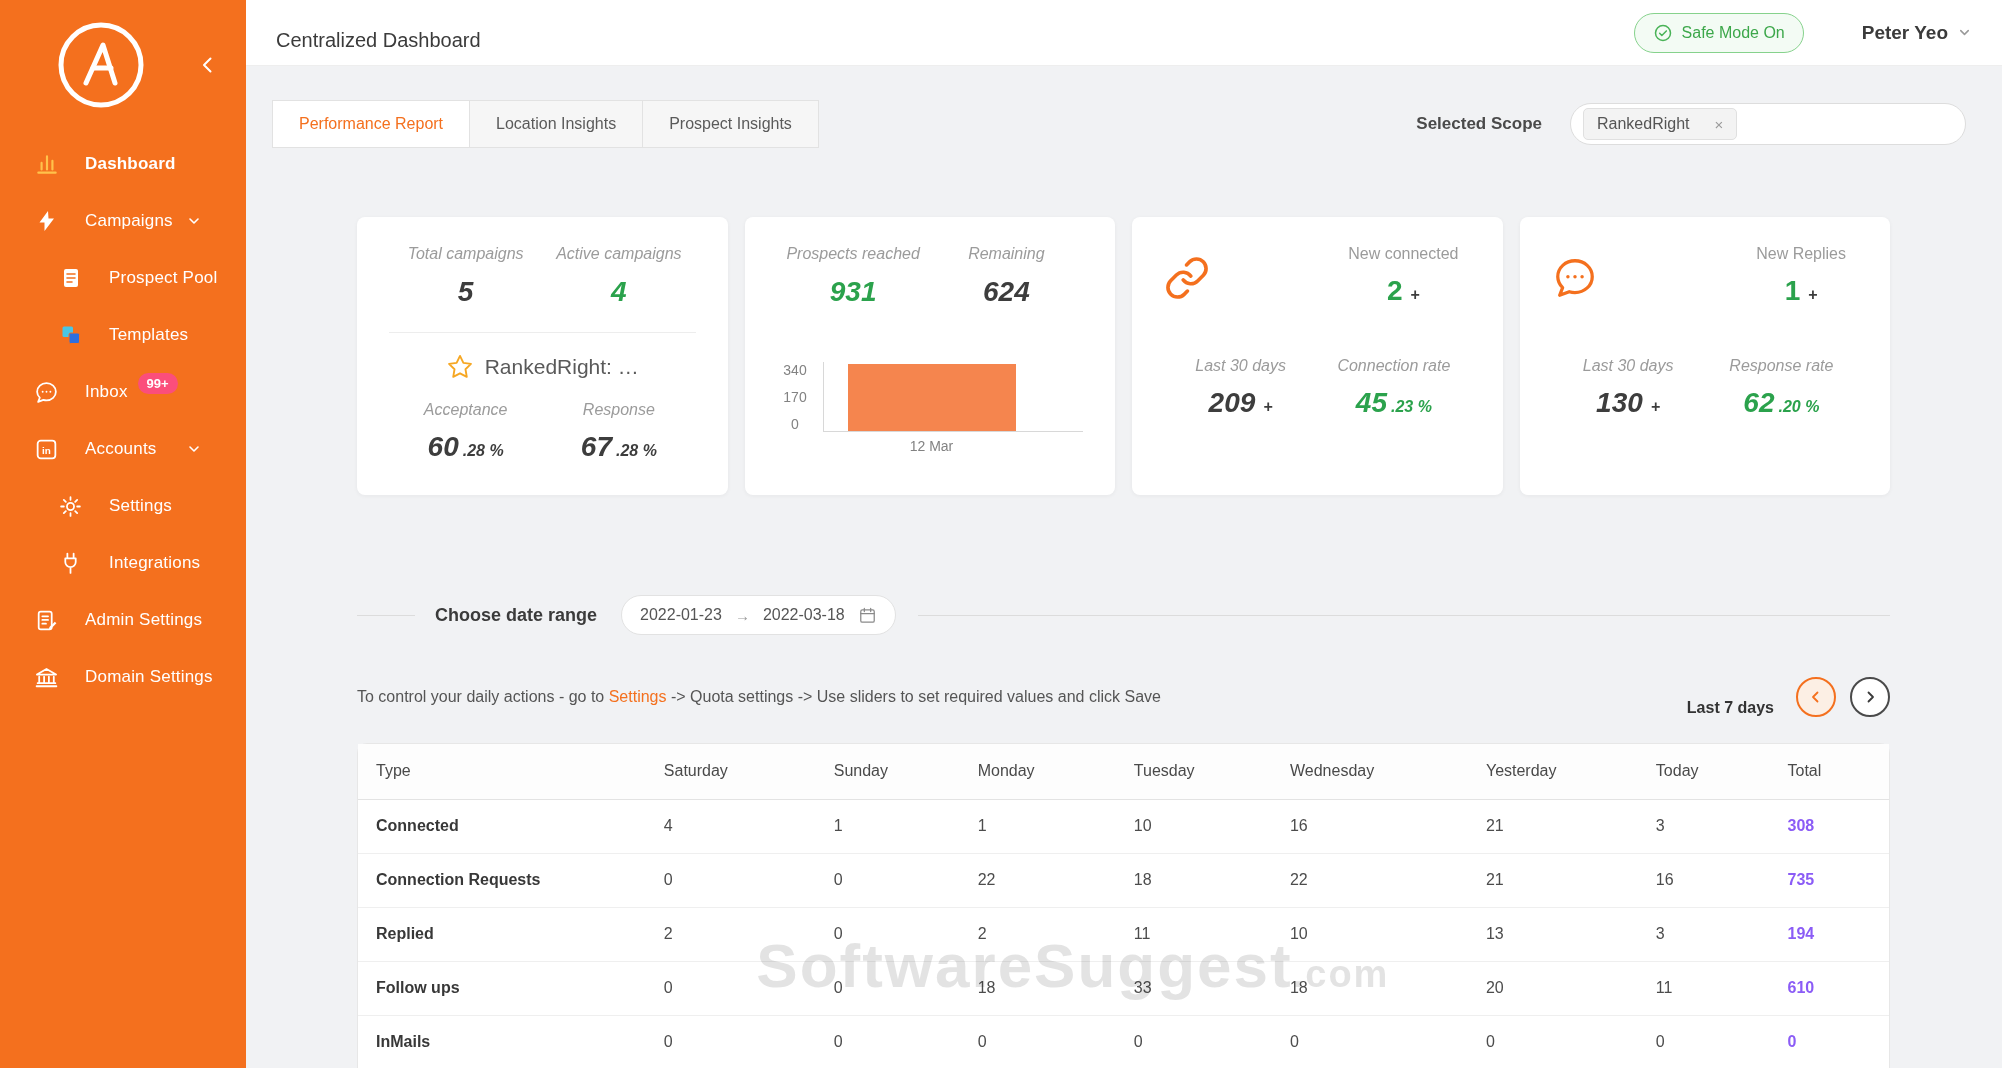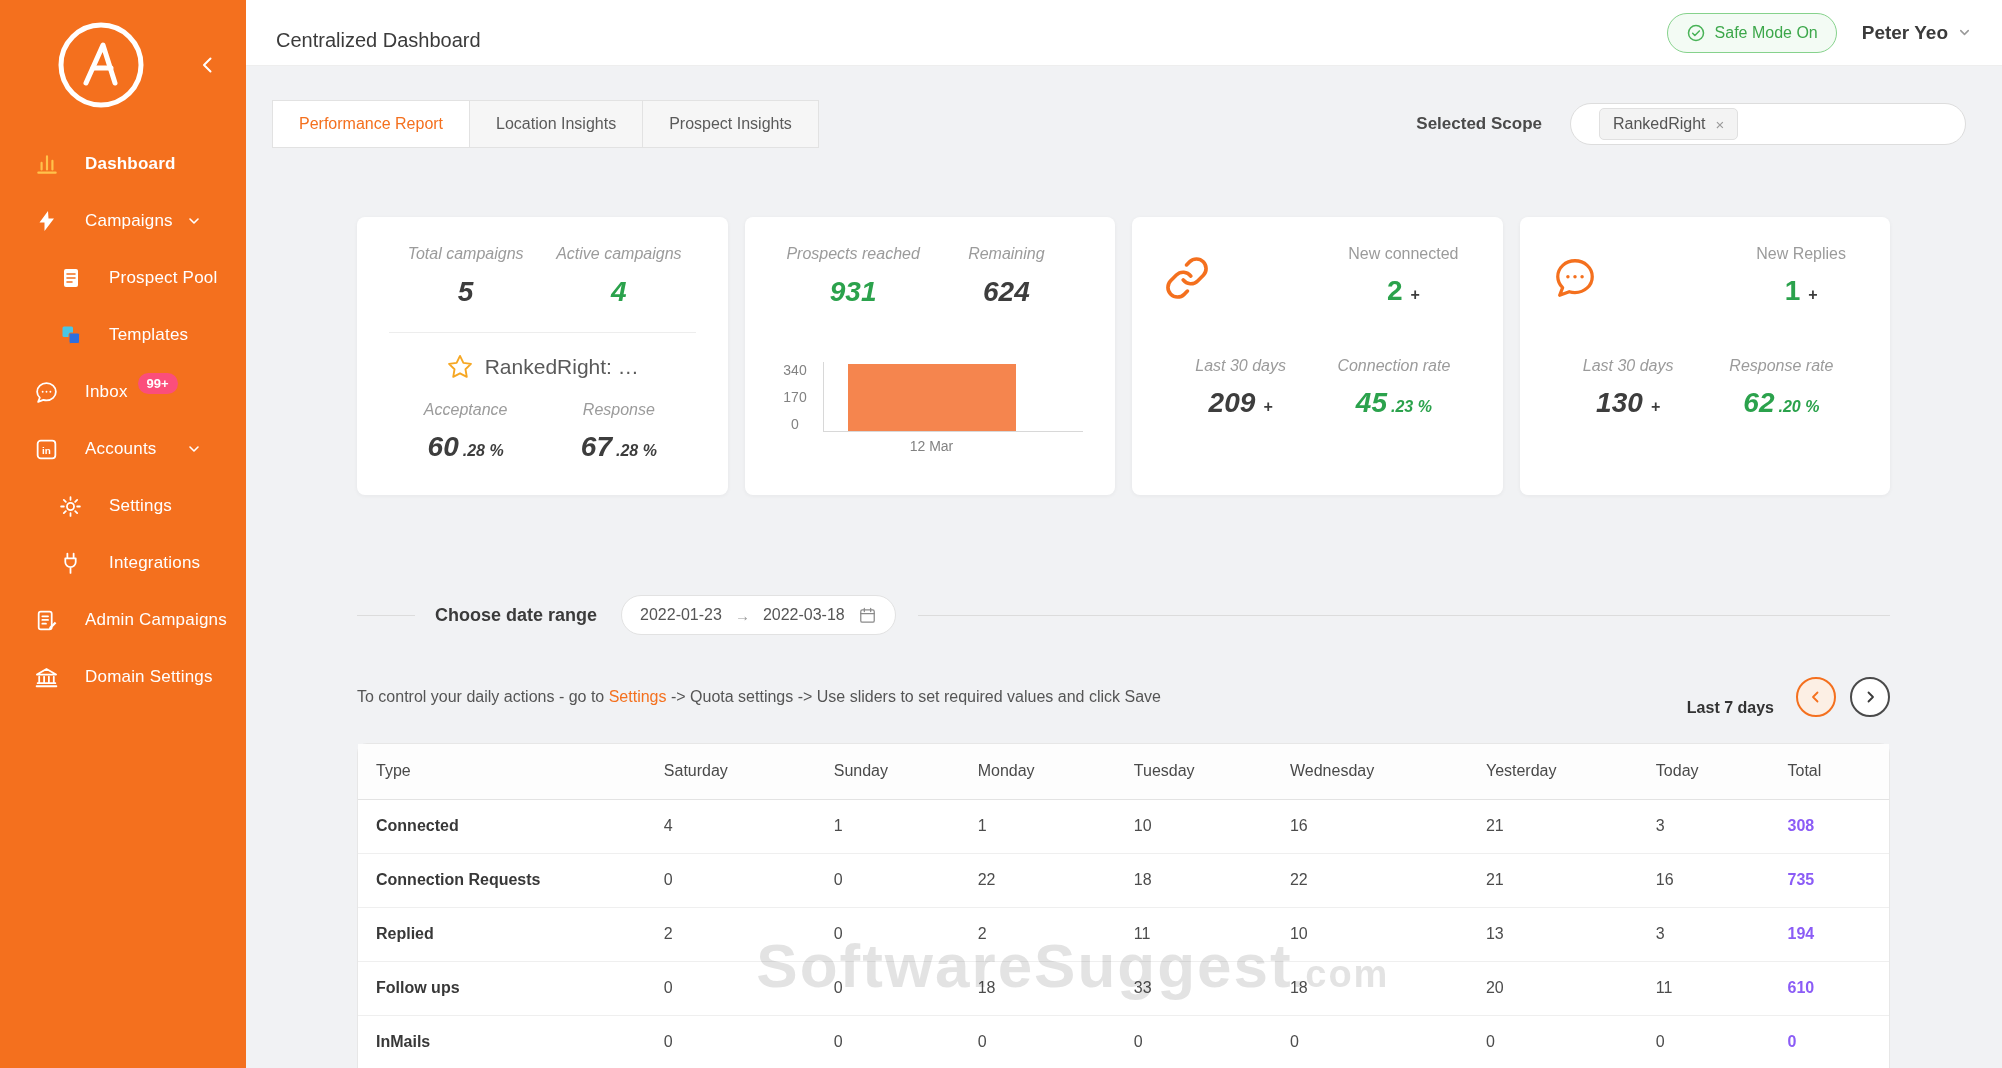--- a/index.html
+++ b/index.html
@@ -23,34 +23,34 @@
   .mi-icon { width:27px; height:27px; margin-right:25px; flex-shrink:0; display:flex; align-items:center; justify-content:center; }
   .mi-label { font-size:17px; color:#ffffff; letter-spacing:.2px; }
   .mi.active .mi-label { font-weight:bold; }
   .mi-caret { margin-left:auto; margin-right:44px; display:flex; }
   .badge { background:#FB4E7B; color:#fff; font-size:13px; font-weight:bold; border-radius:11px; padding:3px 9px; margin-left:10px; position:relative; top:-9px; }
 
   
   .main { flex:1; display:flex; flex-direction:column; min-width:0; }
   .topbar { height:66px; background:#fff; display:flex; align-items:center; padding:0 30px; border-bottom:1px solid #eeeeee; flex-shrink:0; }
   .page-title { font-size:20px; color:#3b3b3b;margin-top:15px; }
-  .topbar-right { margin-left:auto; display:flex; align-items:center; gap:25px; }
+  .topbar-right { margin-left:auto; display:flex; align-items:center; gap:58px; }
   .safe-badge { display:flex; align-items:center; gap:9px; border:1.5px solid #86D28C; background:#F3FBF4; color:#3CA74A; border-radius:21px; height:40px; padding:0 18px; font-size:16px; cursor:pointer; }
   .user { display:flex; align-items:center; gap:9px; font-size:19px; font-weight:bold; color:#3b3b3b; cursor:pointer; }
 
   .content { flex:1; padding:34px 36px 0 26px; overflow:hidden; }
   .tabs-row { display:flex; align-items:center; }
   .tabs { display:flex; }
   .tab { height:48px; display:flex; align-items:center; padding:0 26px; background:#f6f6f6; border:1px solid #e2e2e2; margin-left:-1px; font-size:16px; color:#5a5a5a; cursor:pointer; }
   .tab:first-child { margin-left:0; }
   .tab.active { background:#ffffff; color:#F4701E; }
   .scope { margin-left:auto; display:flex; align-items:center; gap:28px; }
   .scope-label { font-weight:bold; font-size:17px; color:#4a4a4a; }
   .scope-input { width:396px; height:42px; background:#fff; border:1px solid #dddddd; border-radius:21px; display:flex; align-items:center; padding:0 12px; cursor:text; }
-  .scope-tag { display:flex; align-items:center; gap:10px; background:#f3f3f3; border:1px solid #e0e0e0; border-radius:5px; padding:6px 13px; font-size:16px; color:#555;margin-left:16px; }
+  .scope-tag { display:flex; align-items:center; gap:25px; background:#f3f3f3; border:1px solid #e0e0e0; border-radius:5px; padding:6px 13px; font-size:16px; color:#555; }
   .tag-x { color:#9a9a9a; font-size:15px; cursor:pointer; }
 
   .inner { margin:0 76px 0 85px; }
 
   
   .cards { display:flex; gap:17px; margin-top:69px; }
   .card { flex:1; background:#fff; border-radius:8px; box-shadow:0 1px 4px rgba(30,30,30,.05); height:278px; padding:28px 32px; }
   .pair-grid { display:grid; grid-template-columns:1fr 1fr; text-align:center;font-style:italic; }
   .pair-label { font-size:16px; color:#9b9b9b; }
   .pair-value { font-size:28px; color:#3d3d3d; margin-top:13px; font-weight:bold; }
@@ -227,21 +227,21 @@
       </div>
 
       <div class="mi">
         <span class="mi-icon">
           <svg width="25" height="25" viewBox="0 0 24 24" fill="none" stroke="#fff" stroke-width="1.7" stroke-linecap="round" stroke-linejoin="round">
             <rect x="4.5" y="3.5" width="12.5" height="17" rx="2"></rect>
             <path d="M8 8h5.5M8 11.5h5.5M8 15h3.5"></path>
             <path d="M14.8 18.3l5.2-5.2 1.5 1.5-5.2 5.2-2 .5z" fill="#fff" stroke="none"></path>
           </svg>
         </span>
-        <span class="mi-label">Admin Campaigns</span>
+        <span class="mi-label">Admin Settings</span>
       </div>
 
       <div class="mi">
         <span class="mi-icon">
           <svg width="25" height="25" viewBox="0 0 24 24" fill="none" stroke="#fff" stroke-width="1.7" stroke-linecap="round" stroke-linejoin="round">
             <path d="M2.8 9.2 L12 3.8 L21.2 9.2 Z"></path>
             <path d="M5 11.2v6M9.7 11.2v6M14.3 11.2v6M19 11.2v6"></path>
             <path d="M3.5 17.4h17M2.5 20.4h19"></path>
           </svg>
         </span>

